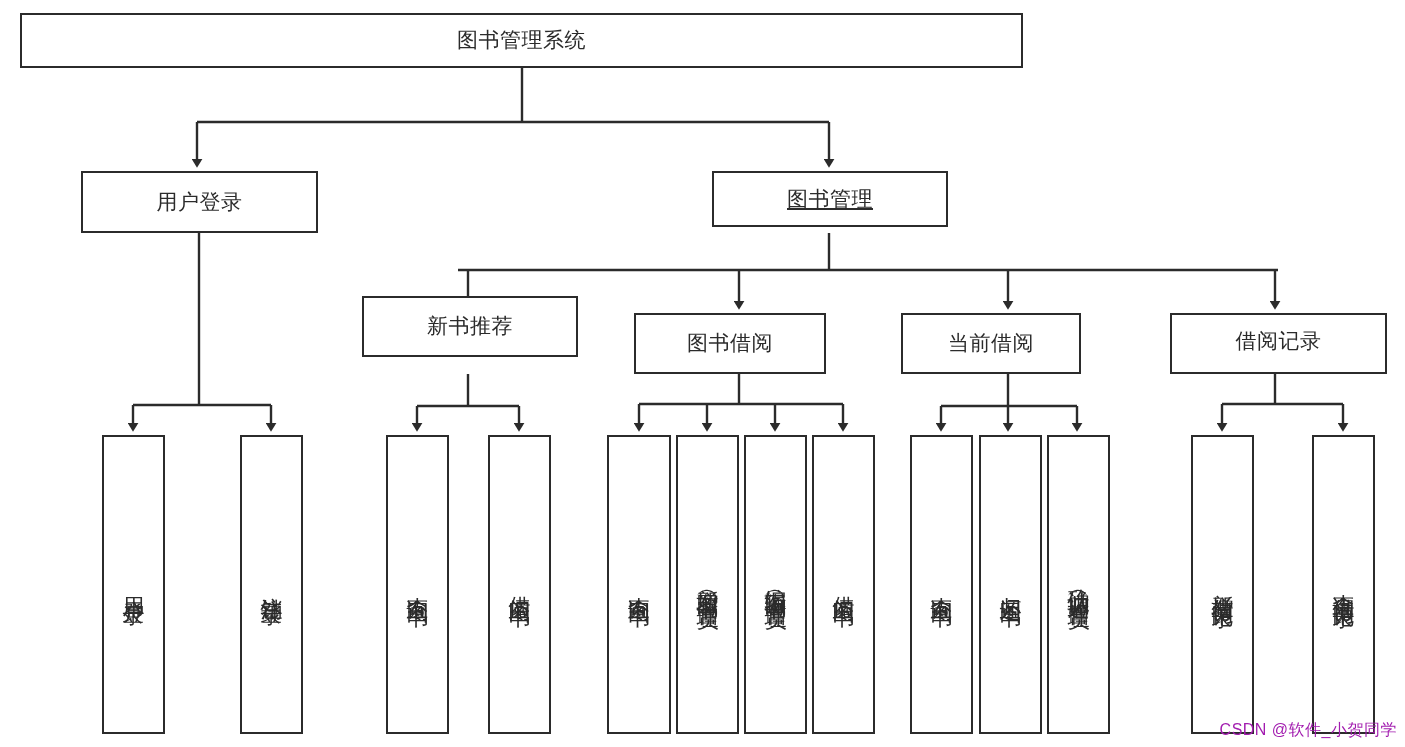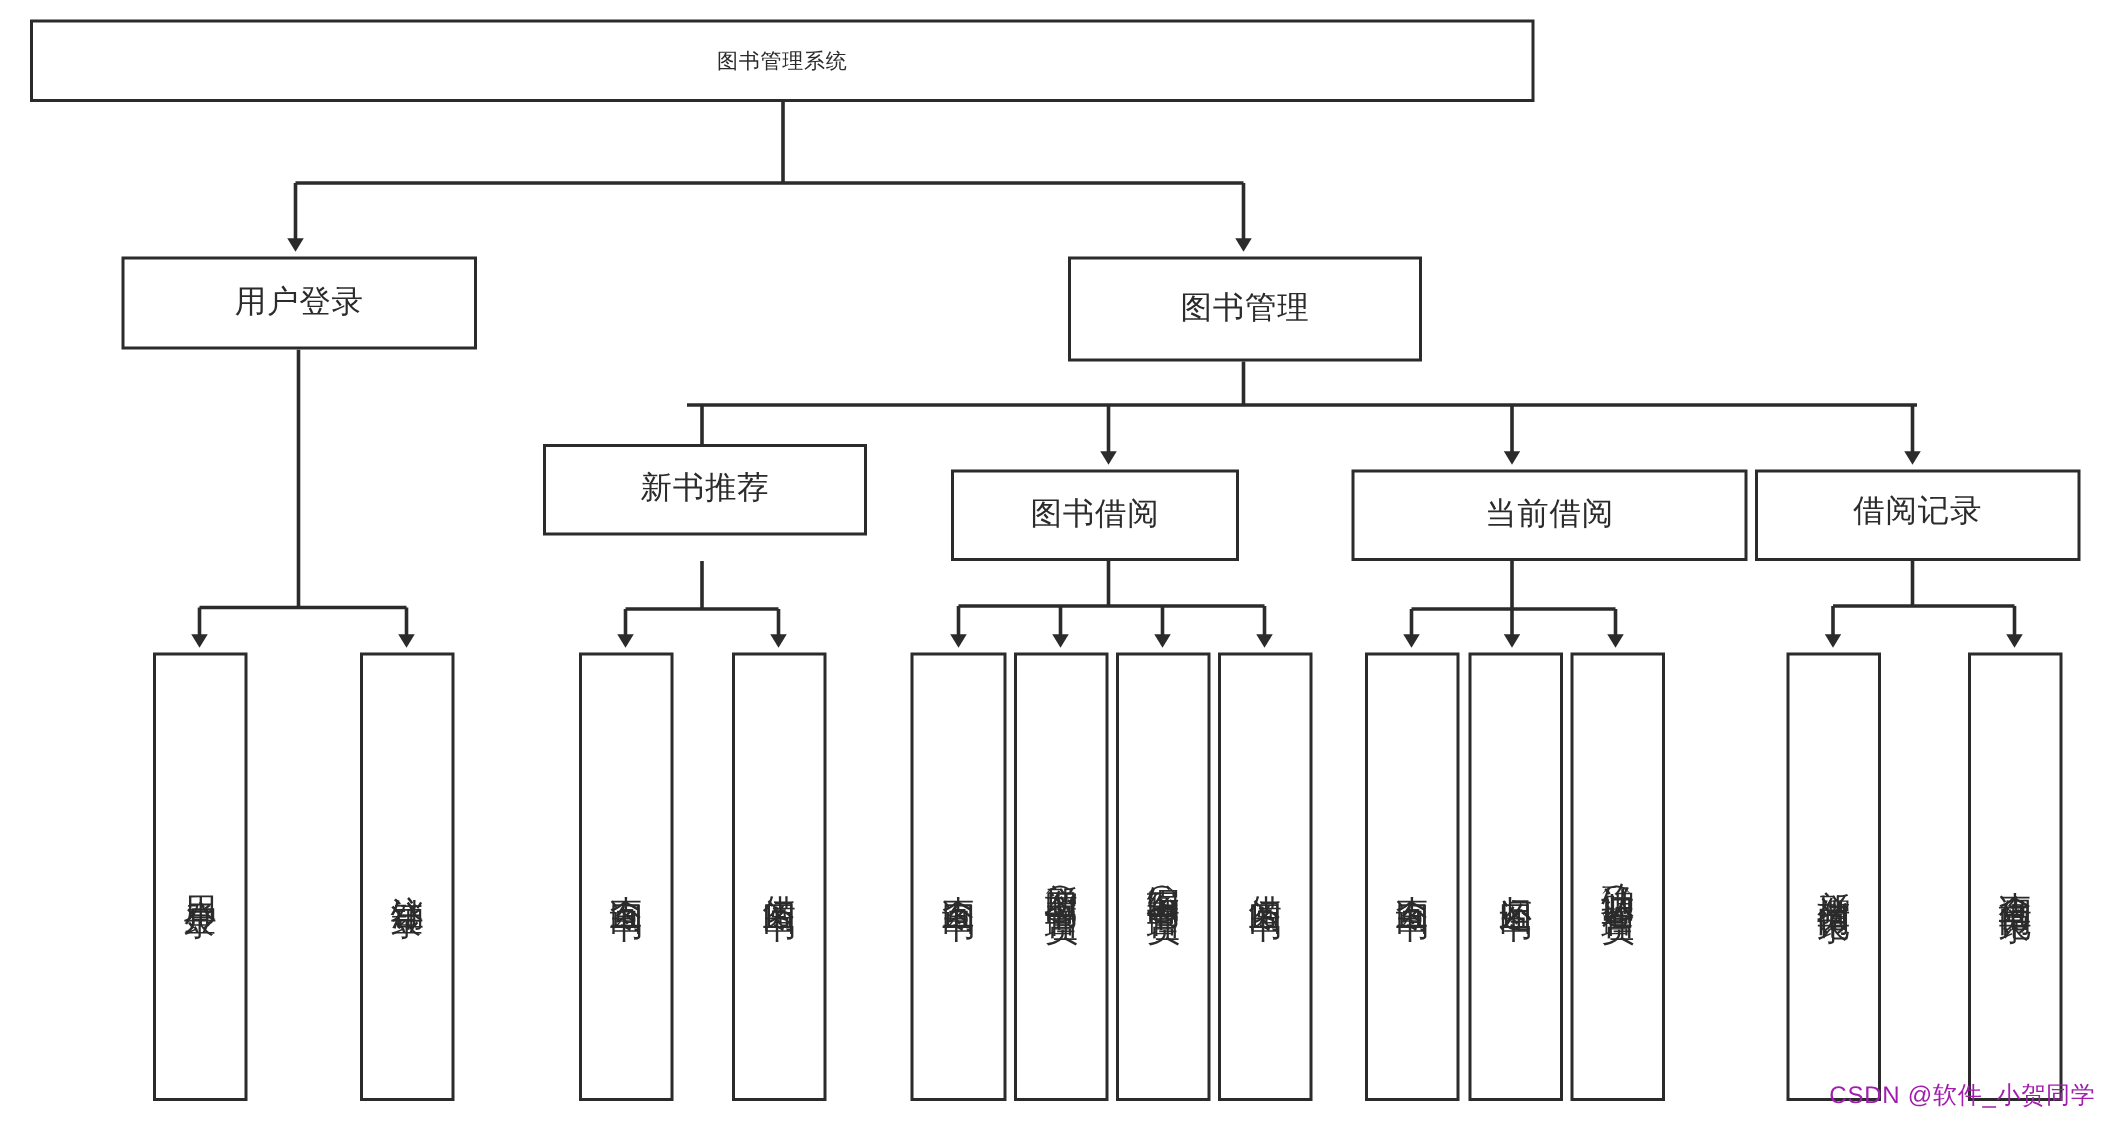--- a/index.html
+++ b/index.html
@@ -43,21 +43,21 @@
     line-height: 1.18;
     color: #2b2b2b;
   }
   
   .node.horiz .node-label {
     font-size: 21px;
     letter-spacing: 0.5px;
     white-space: nowrap;
   }
   .node.root .node-label {
-    font-size: 14px;
+    font-size: 21px;
   }
   
   .node.vert {
     align-items: center;
     justify-content: center;
     padding: 4px 0;
   }
   .node.vert .node-label {
     writing-mode: vertical-rl;
     text-orientation: upright;
@@ -133,31 +133,31 @@
     </g>
   </svg>
 
   <div class="node horiz root" style="left:20px; top:13px; width:1003px; height:55px;">
     <span class="node-label">图书管理系统</span>
   </div>
 
   <div class="node horiz" style="left:81px; top:171px; width:237px; height:62px;">
     <span class="node-label">用户登录</span>
   </div>
-  <div class="node horiz" style="left:712px; top:171px; width:236px; height:70px;">
+  <div class="node horiz" style="left:712px; top:171px; width:236px; height:56px;text-decoration:underline;">
     <span class="node-label">图书管理</span>
   </div>
 
   <div class="node horiz" style="left:362px; top:296px; width:216px; height:61px;">
     <span class="node-label">新书推荐</span>
   </div>
   <div class="node horiz" style="left:634px; top:313px; width:192px; height:61px;">
     <span class="node-label">图书借阅</span>
   </div>
-  <div class="node horiz" style="left:901px; top:313px; width:264px; height:61px;">
+  <div class="node horiz" style="left:901px; top:313px; width:180px; height:61px;">
     <span class="node-label">当前借阅</span>
   </div>
   <div class="node horiz" style="left:1170px; top:313px; width:217px; height:61px;font-family:Liberation Mono, monospace;">
     <span class="node-label">借阅记录</span>
   </div>
 
   <div class="node vert" style="left:102px; top:435px; width:63px; height:299px;">
     <span class="node-label">用户登录</span>
   </div>
   <div class="node vert" style="left:240px; top:435px; width:63px; height:299px;">

